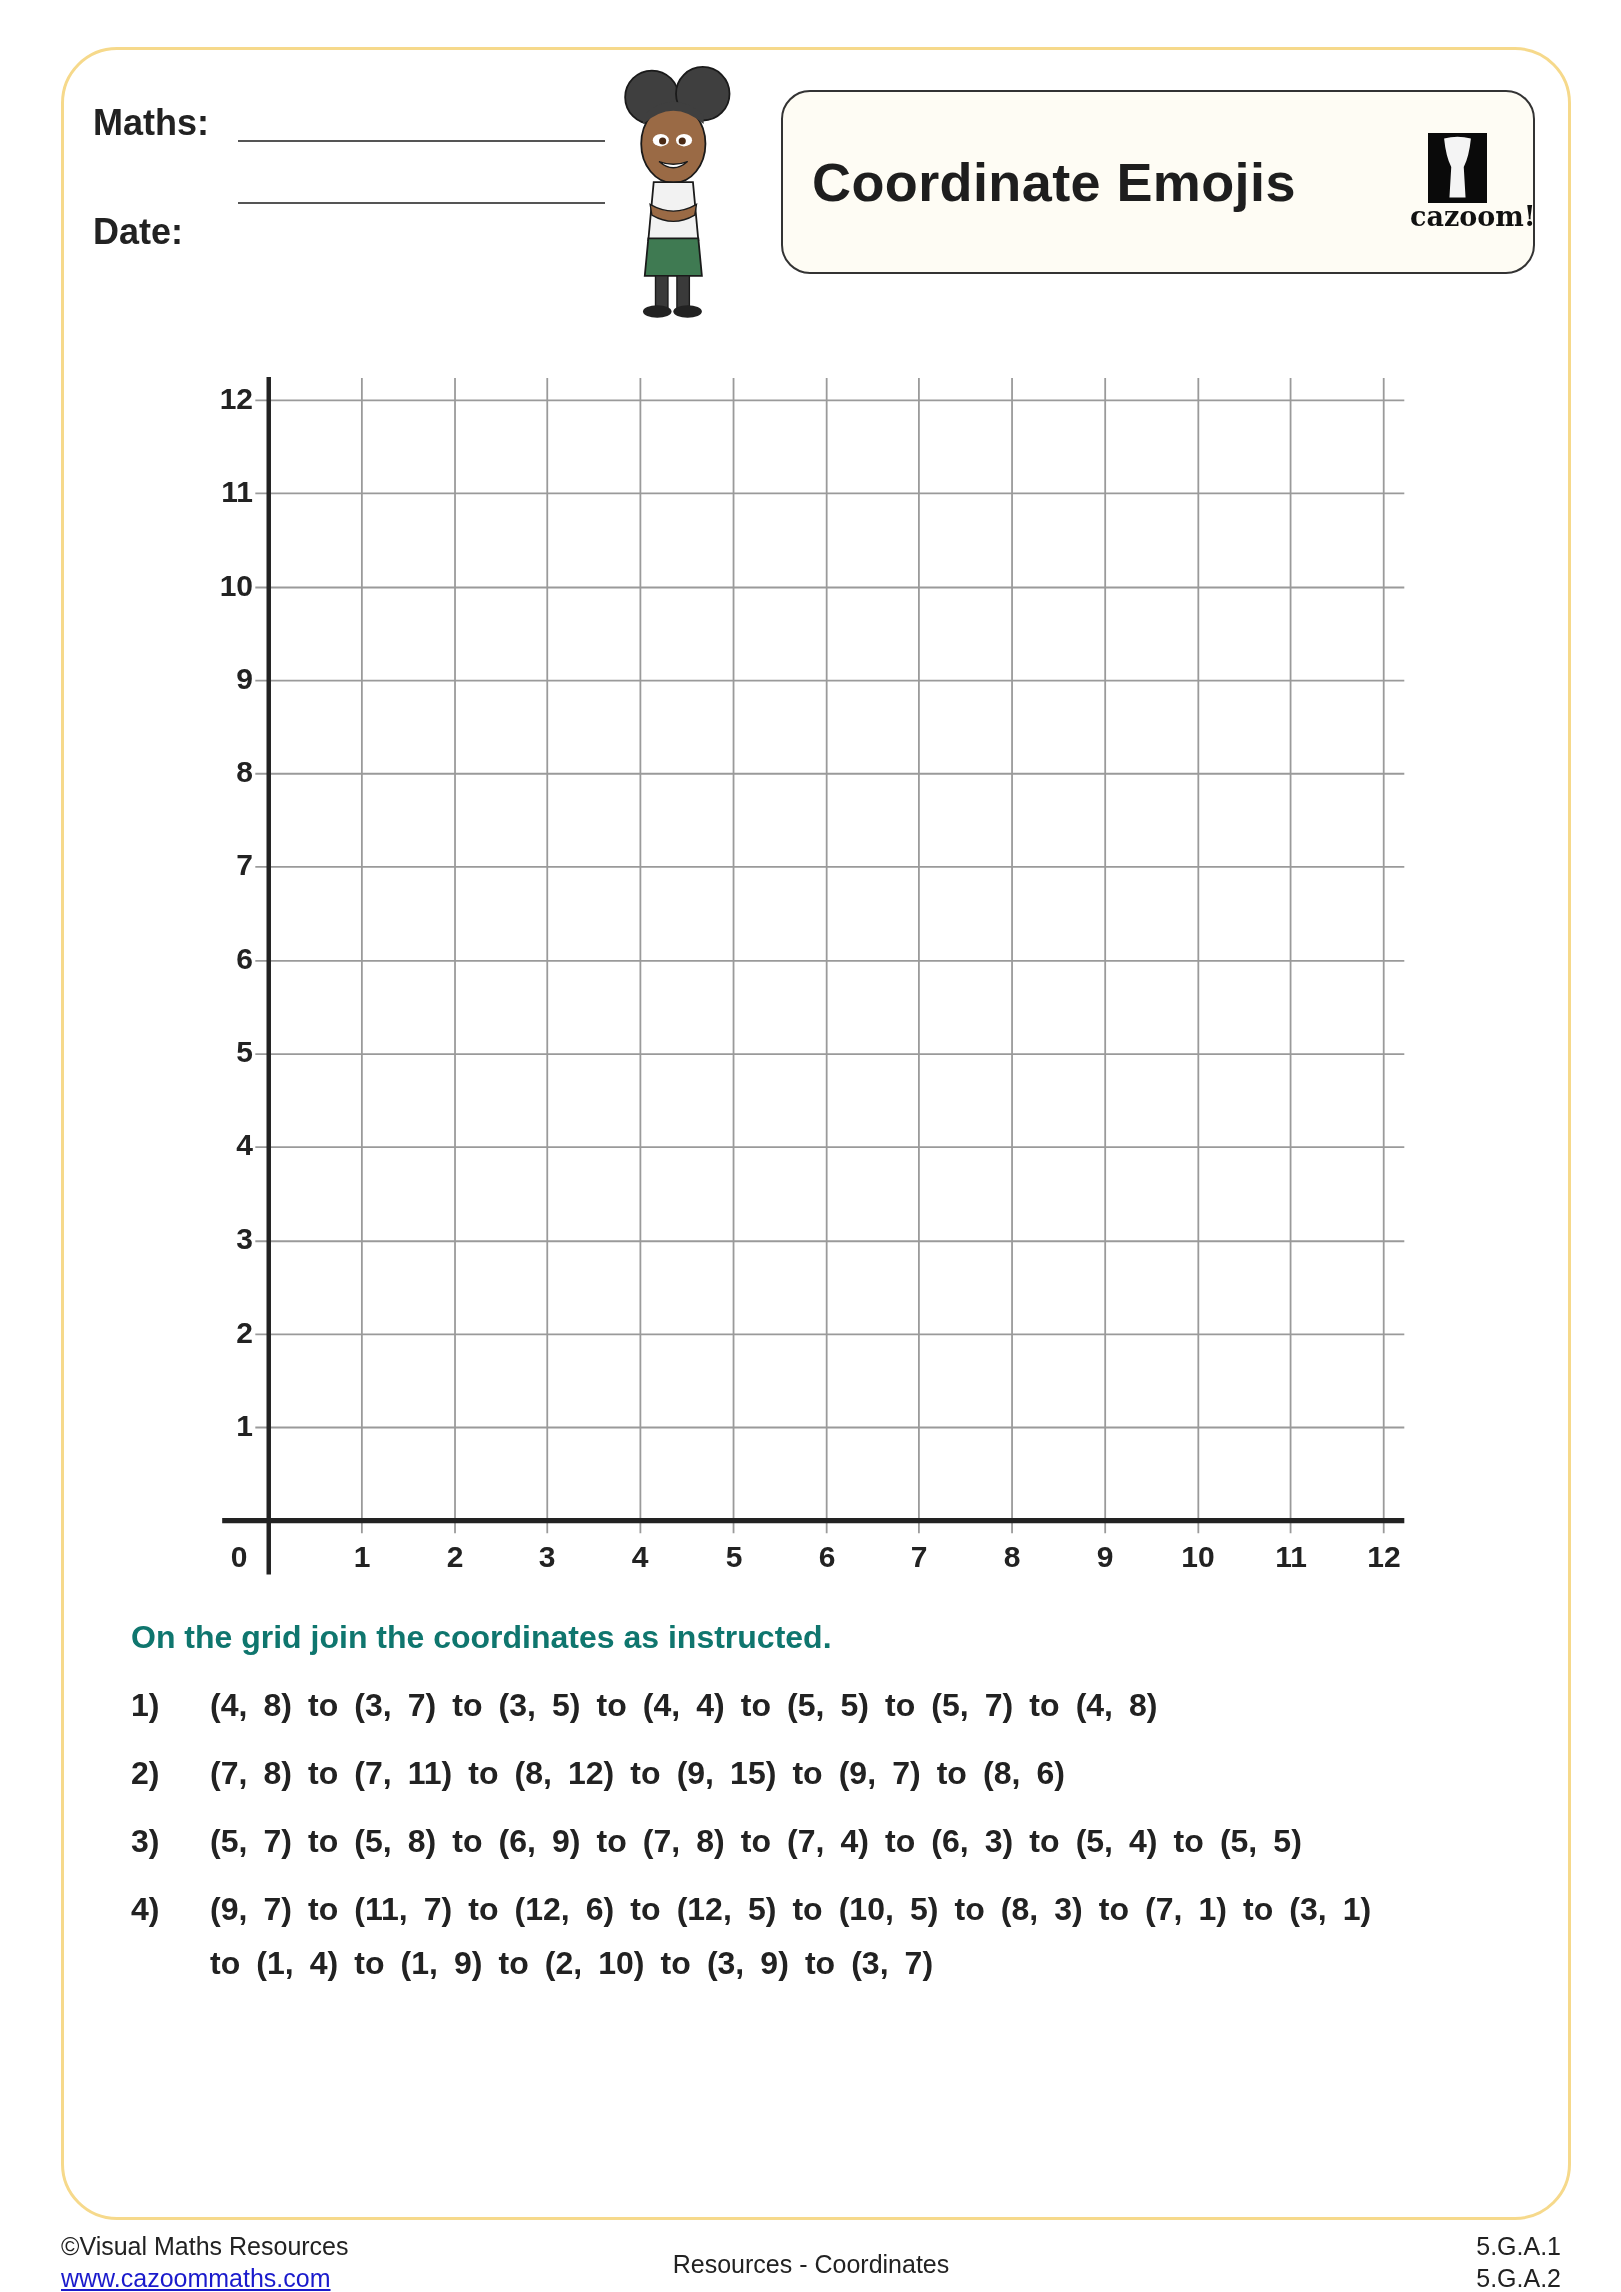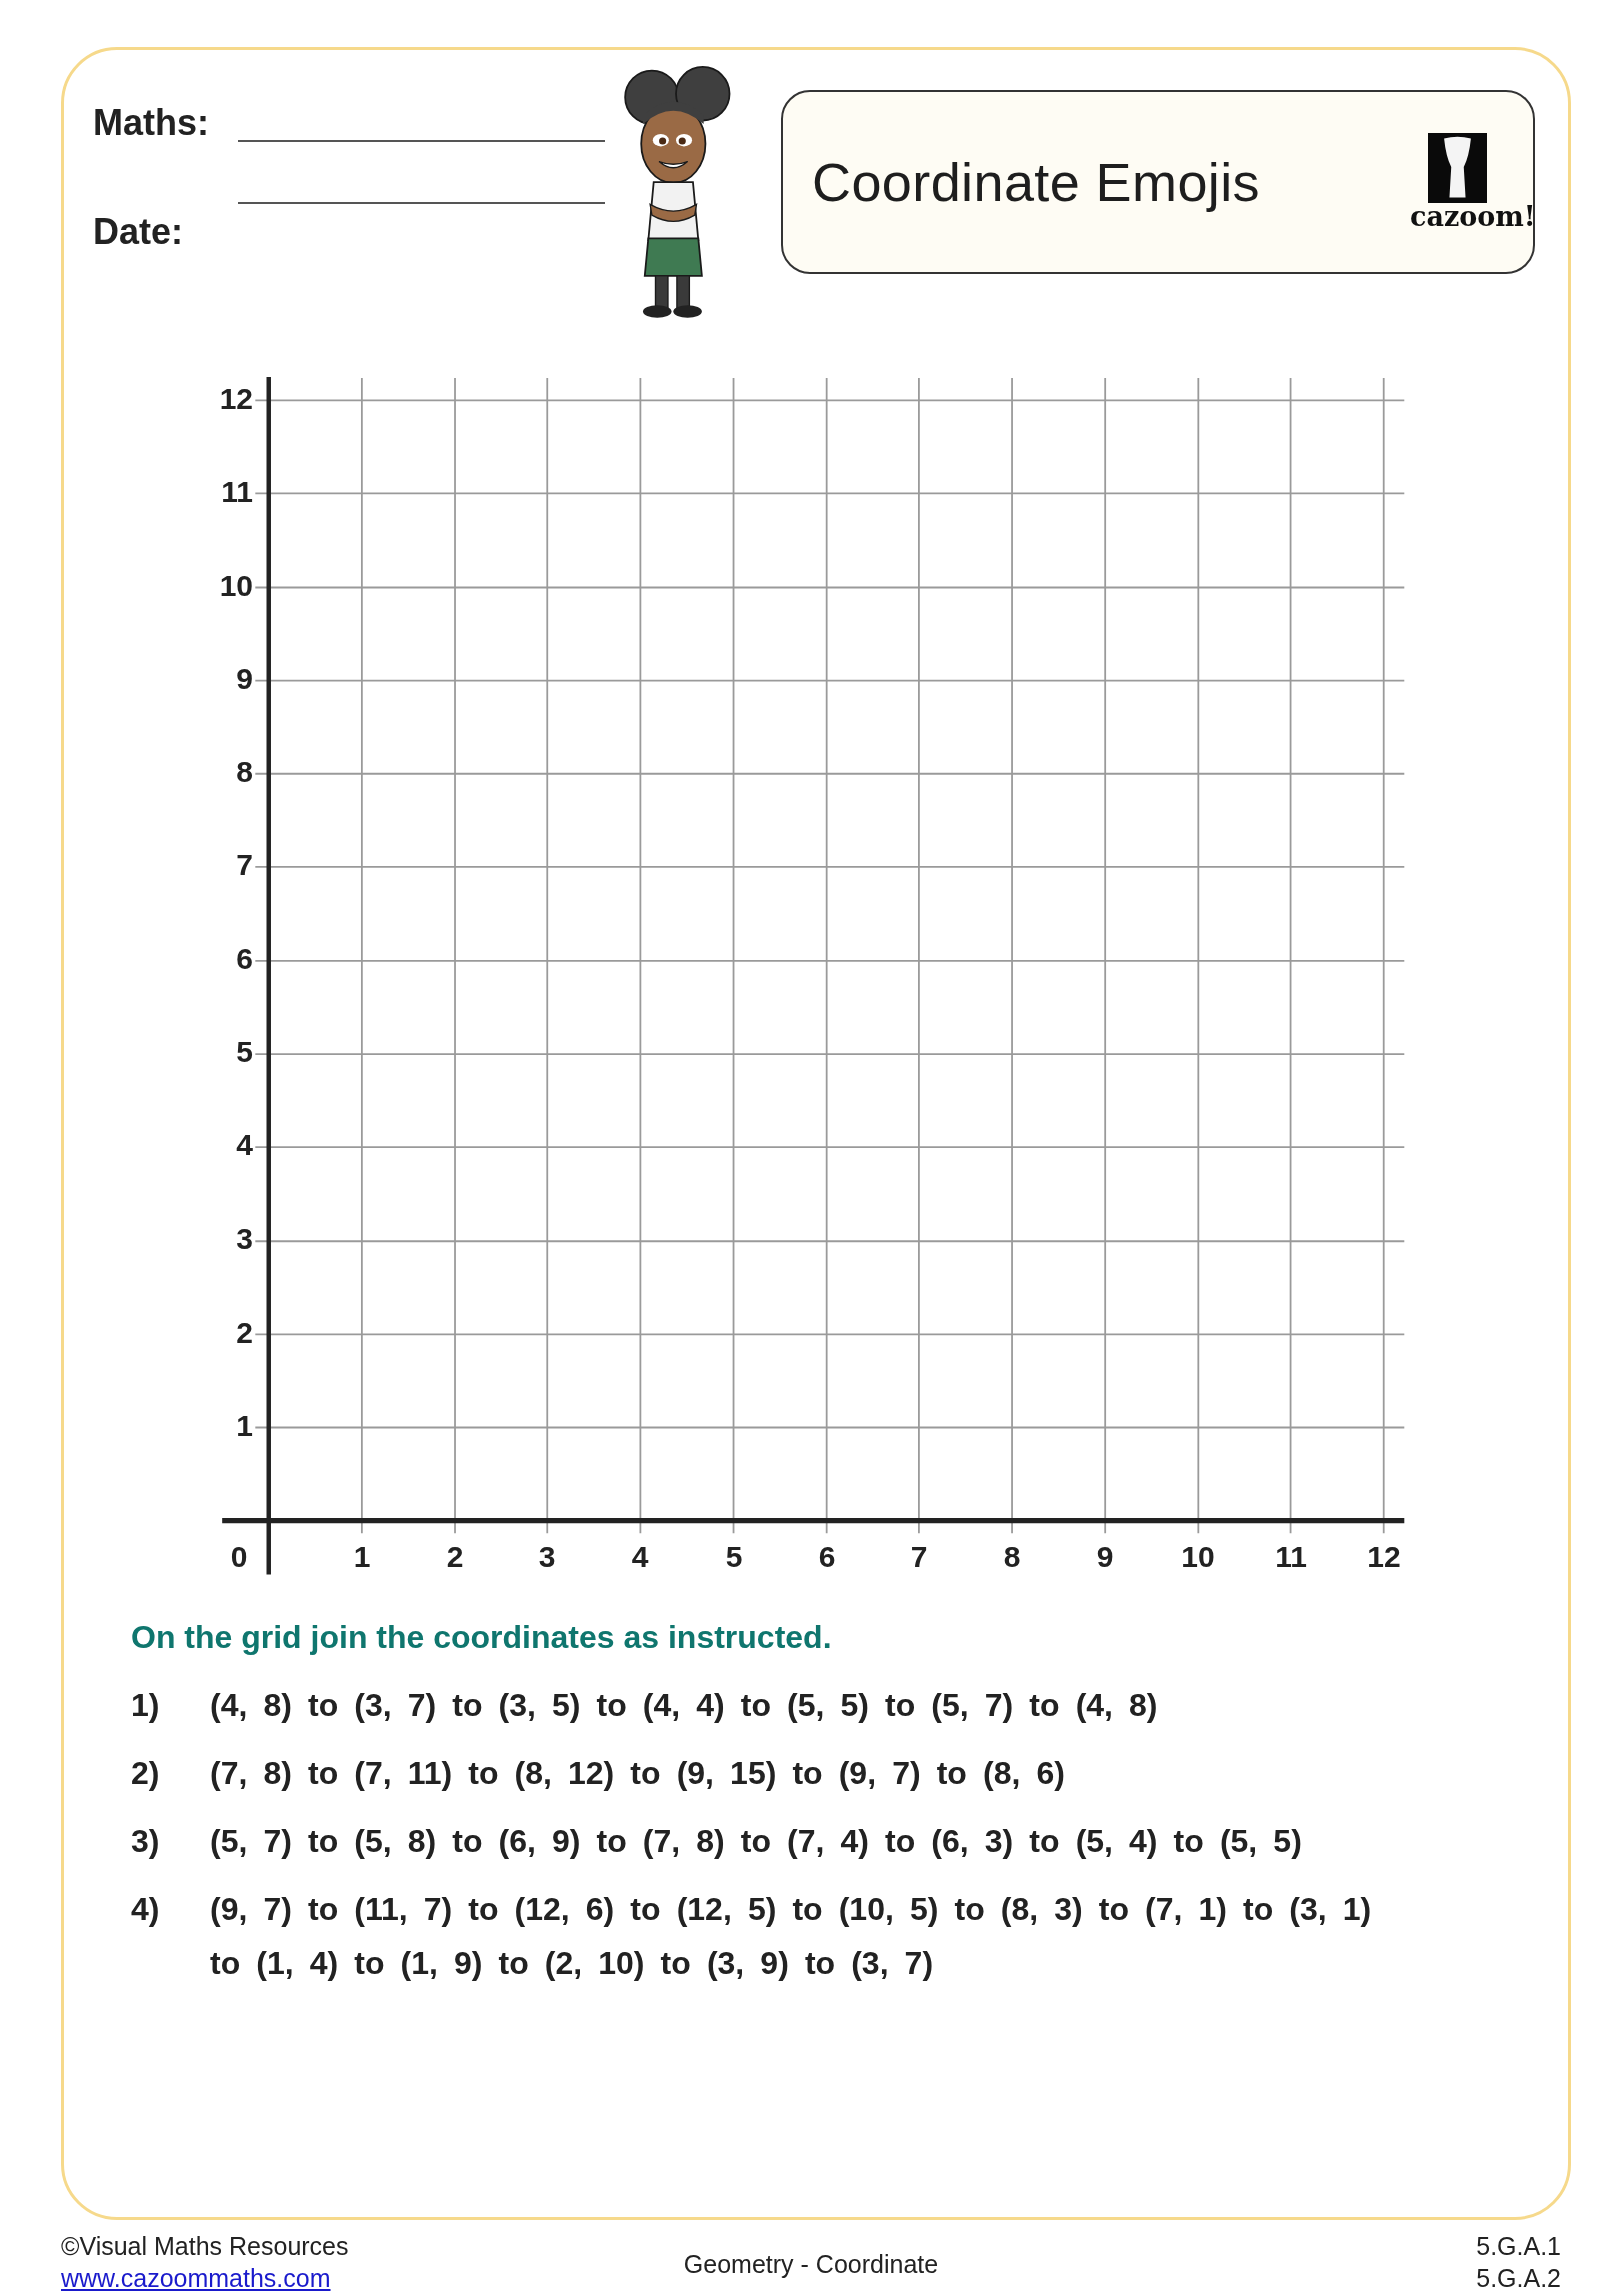--- a/index.html
+++ b/index.html
@@ -4,21 +4,21 @@
 <style>
   html, body { margin: 0; padding: 0; background: #ffffff; }
   body { width: 1622px; height: 2293px; position: relative; overflow: hidden;
          font-family: "Liberation Sans", "DejaVu Sans", sans-serif; color: #1f1f1f; }
   .frame { position: absolute; left: 61px; top: 47px; width: 1510px; height: 2173px;
            border: 3.6px solid #f6d98b; border-radius: 56px; box-sizing: border-box; }
   .label { position: absolute; font-weight: bold; font-size: 36px; color: #222; }
   .line { position: absolute; height: 0; border-top: 2.7px solid #555; }
   .title-box { position: absolute; left: 781px; top: 90px; width: 754px; height: 184px;
                box-sizing: border-box; border: 2.7px solid #333; border-radius: 29px; background: #fefcf4; }
-  .title { position: absolute; left: 29px; top: 59px; font-size: 54px; font-weight: normal; color: #1e1e1e; letter-spacing: 0.4px; }
+  .title { position: absolute; left: 29px; top: 59px; font-size: 54px; font-weight: bold; color: #1e1e1e; letter-spacing: 0.4px; }
   .logo { position: absolute; left: 627px; top: 41px; width: 107px; height: 107px; }
   .logo-box { position: absolute; left: 18px; top: 0; width: 59px; height: 70px; background: #0a0a0a; }
   .logo-text { position: absolute; left: 0; top: 68px; width: 107px; text-align: center;
                font-family: "DejaVu Serif", "Liberation Serif", serif; font-weight: bold; font-size: 27px; color: #111; }
   .character { position: absolute; left: 618px; top: 61px; width: 116px; height: 260px; }
   .grid-wrap { position: absolute; left: 0; top: 0; width: 1622px; height: 1612px; }
   .tick-y { position: absolute; width: 54px; text-align: right; font-size: 30px; font-weight: bold; color: #222; }
   .tick-x { position: absolute; width: 54px; text-align: center; font-size: 30px; font-weight: bold; color: #222; }
   .instructions { position: absolute; left: 131px; top: 1619px; font-size: 32px; font-weight: bold; color: #0f766e; }
   .q { position: absolute; font-size: 32px; font-weight: bold; color: #222; }
@@ -149,18 +149,18 @@
   <span class="q-text">(9, 7)  to  (11, 7)  to  (12, 6)  to  (12, 5)  to  (10, 5)  to  (8, 3)  to  (7, 1)  to  (3, 1)</span>
 </div>
 <div class="q" style="top:1945px; left:0; width:1622px;">
   <span class="q-text">to  (1, 4)  to  (1, 9)  to  (2, 10)  to  (3, 9)  to  (3, 7)</span>
 </div>
 
 <div class="footer-left">
   <div>©Visual Maths Resources</div>
   <a>www.cazoommaths.com</a>
 </div>
-<div class="footer-center">Geometry - Coordinate</div>
+<div class="footer-center">Resources - Coordinates</div>
 <div class="footer-right">
   <div>5.G.A.1</div>
   <div>5.G.A.2</div>
 </div>
 
 
 </body></html>

